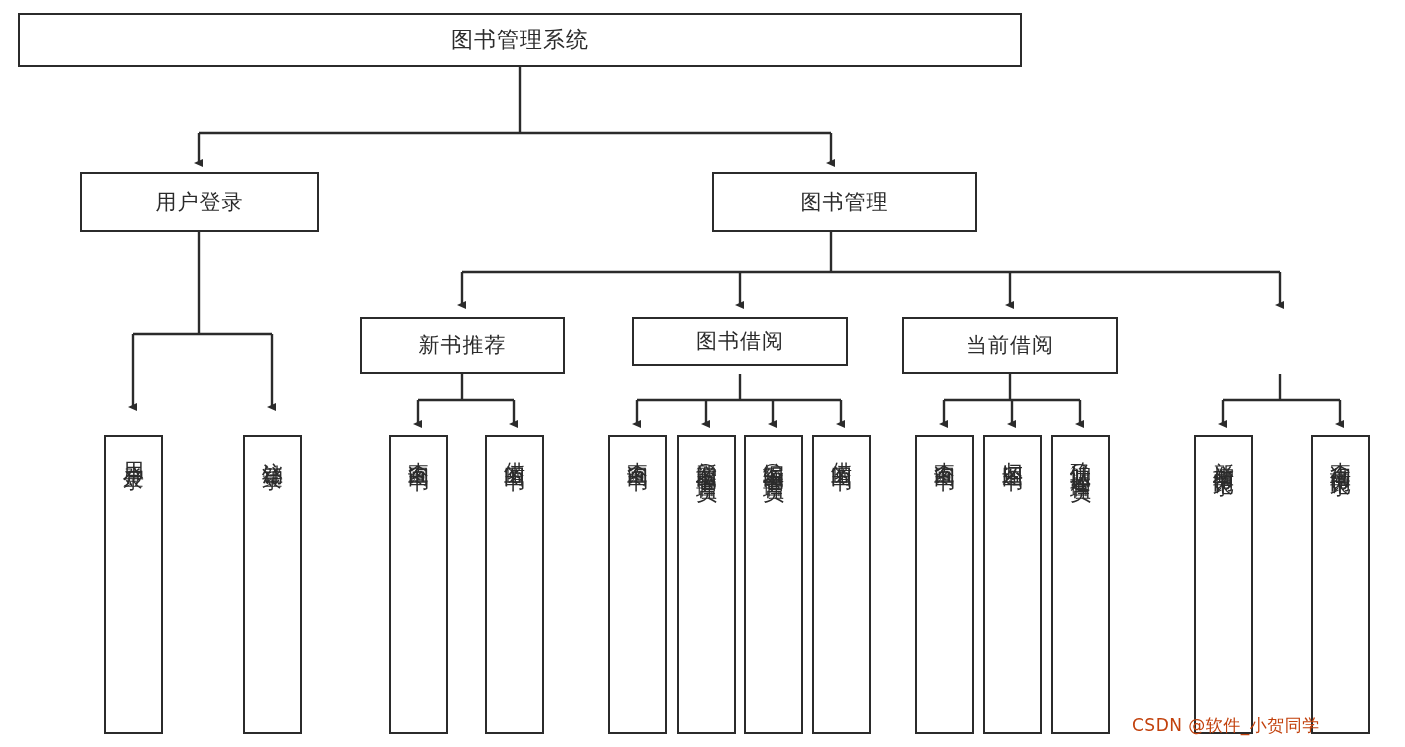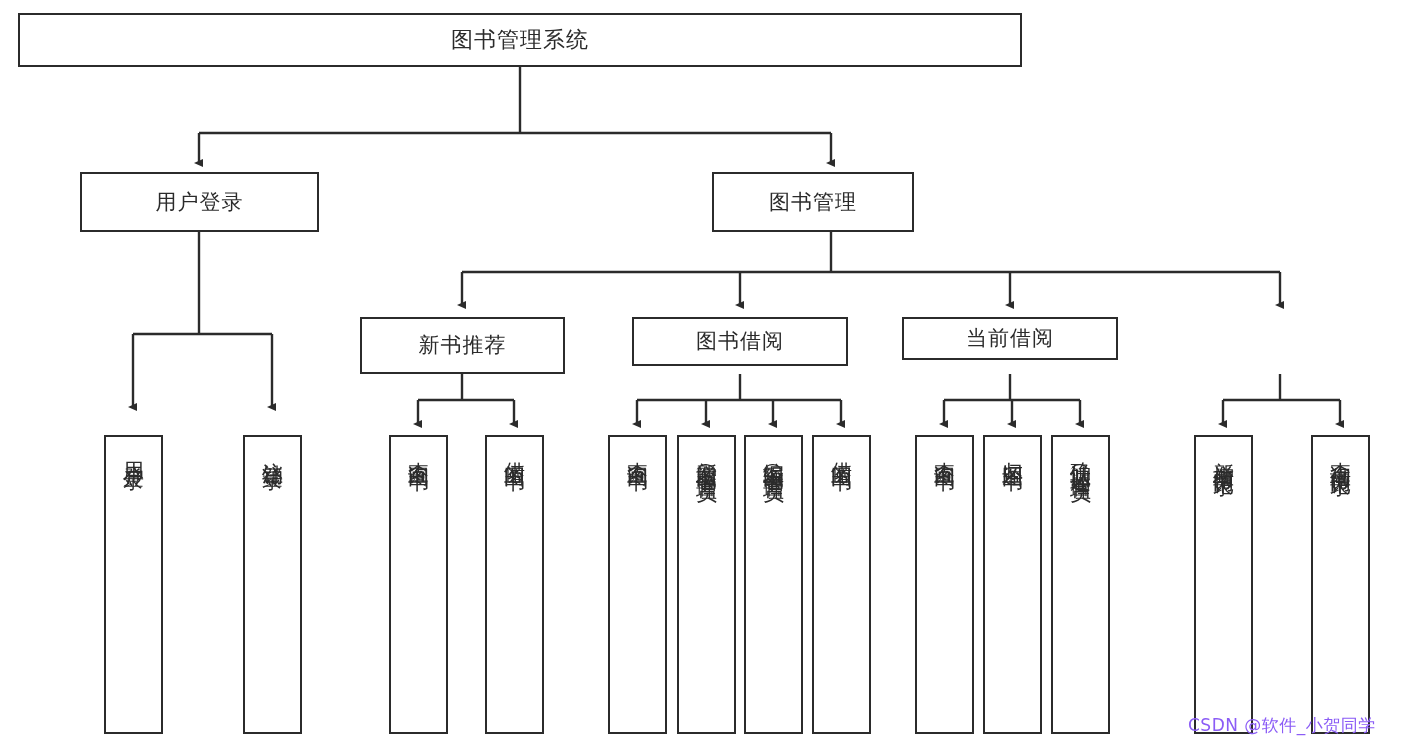--- a/index.html
+++ b/index.html
@@ -57,24 +57,24 @@
   .node.vert .lbl {
     writing-mode: vertical-rl;
     text-orientation: upright;
     font-size: 21px;
     line-height: 1.05;
     letter-spacing: 3px;
     white-space: nowrap;
   }
   .watermark {
     position: absolute;
-    left: 1188px;
+    left: 1132px;
     top: 714px;
     font-size: 17px;
-    color: #8b5cf6;
+    color: #c2410c;
     white-space: nowrap;
     letter-spacing: 0.5px;
     font-family: "DejaVu Sans", "Liberation Sans", sans-serif;
   }
 </style>
 </head>
 <body>
 
 <div id="canvas">
 
@@ -128,31 +128,31 @@
     </g>
   </svg>
 
   <div class="node horiz root" style="left:18px; top:13px; width:1004px; height:54px;">
     <span class="lbl">图书管理系统</span>
   </div>
 
   <div class="node horiz" style="left:80px; top:172px; width:239px; height:60px;">
     <span class="lbl">用户登录</span>
   </div>
-  <div class="node horiz" style="left:712px; top:172px; width:202px; height:60px;">
+  <div class="node horiz" style="left:712px; top:172px; width:265px; height:60px;">
     <span class="lbl">图书管理</span>
   </div>
 
   <div class="node horiz" style="left:360px; top:317px; width:205px; height:57px;">
     <span class="lbl">新书推荐</span>
   </div>
   <div class="node horiz" style="left:632px; top:317px; width:216px; height:49px;">
     <span class="lbl">图书借阅</span>
   </div>
-  <div class="node horiz" style="left:902px; top:317px; width:216px; height:43px;">
+  <div class="node horiz" style="left:902px; top:317px; width:216px; height:57px;">
     <span class="lbl">当前借阅</span>
   </div>
 
   <div class="node vert" style="left:104px; top:435px; width:59px; height:299px;">
     <span class="lbl">用户登录</span>
   </div>
   <div class="node vert" style="left:243px; top:435px; width:59px; height:299px;">
     <span class="lbl">注销登录</span>
   </div>
 

